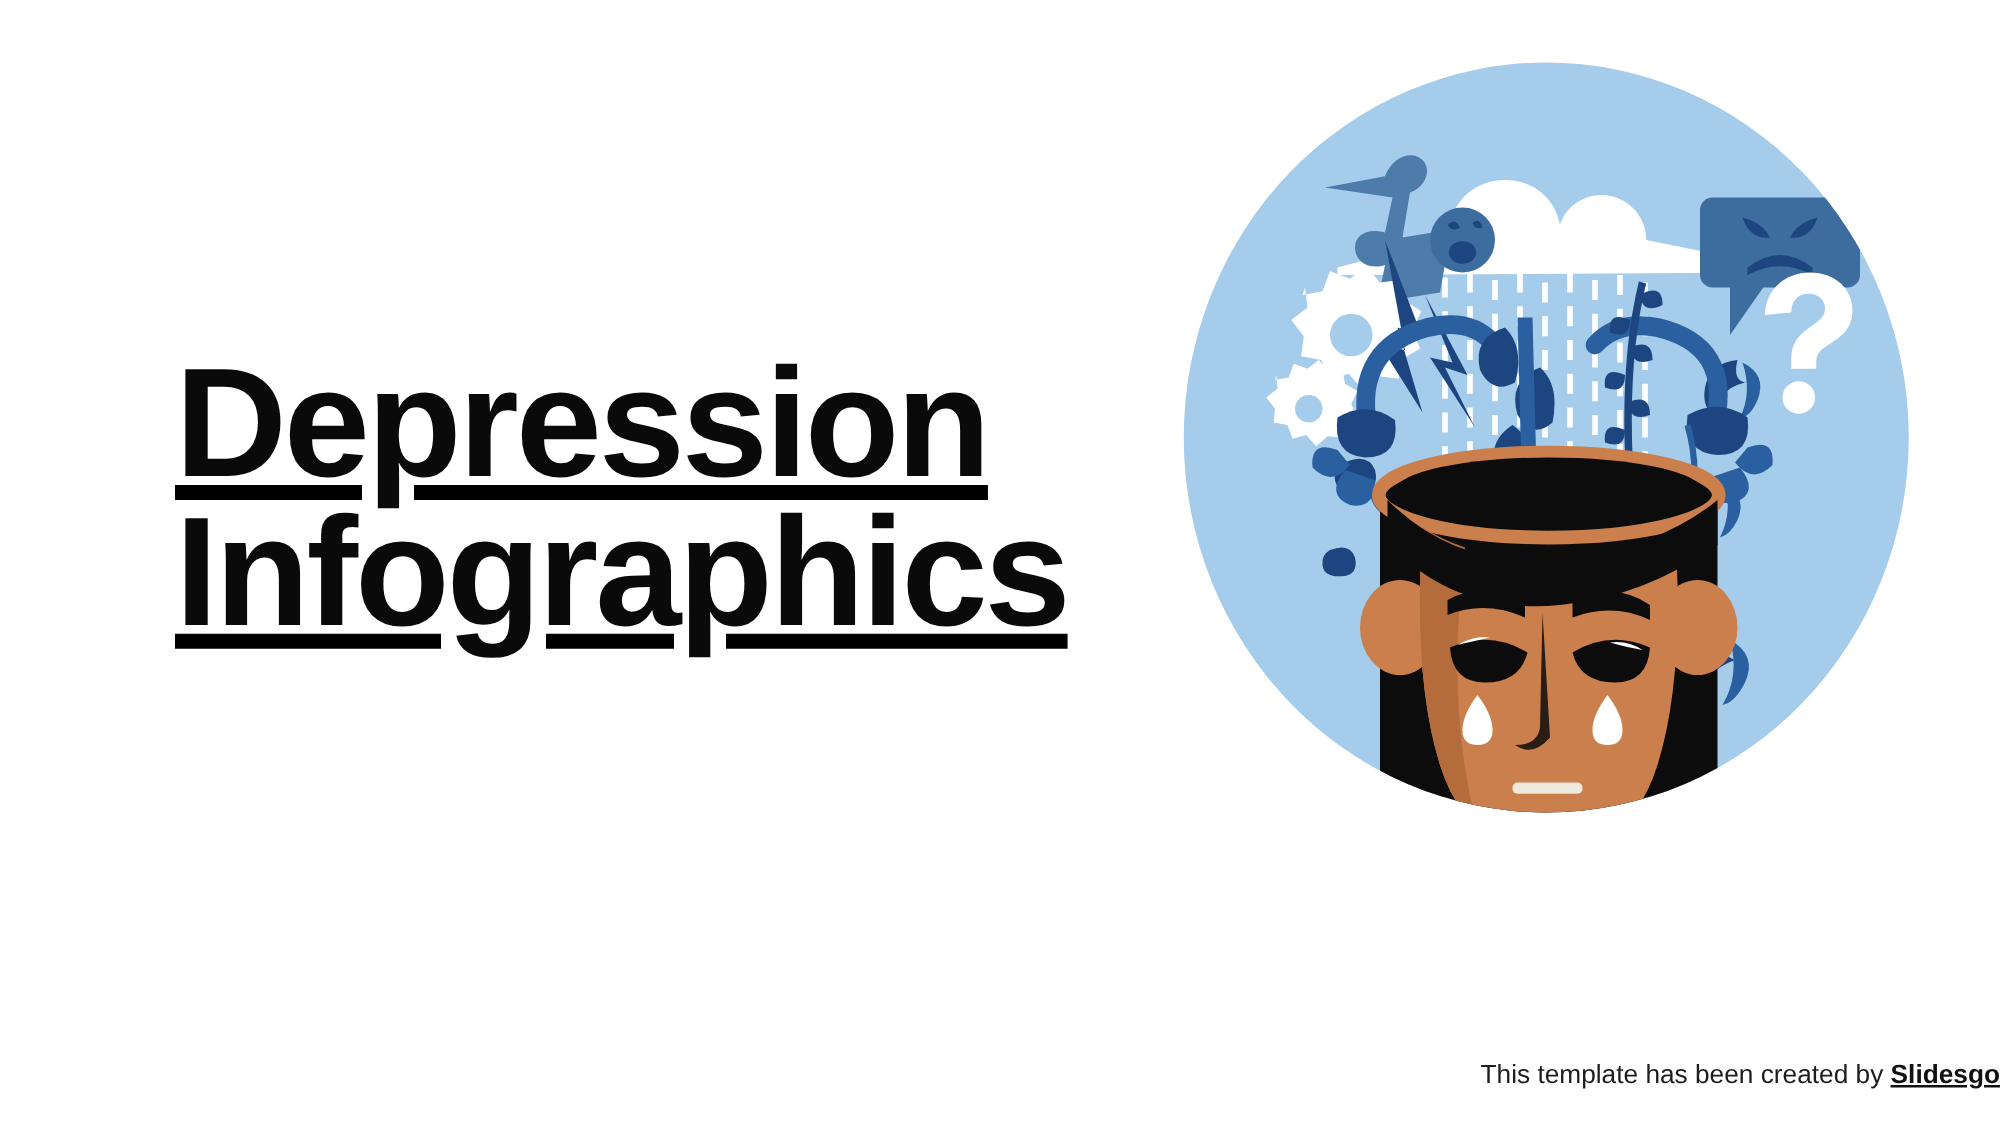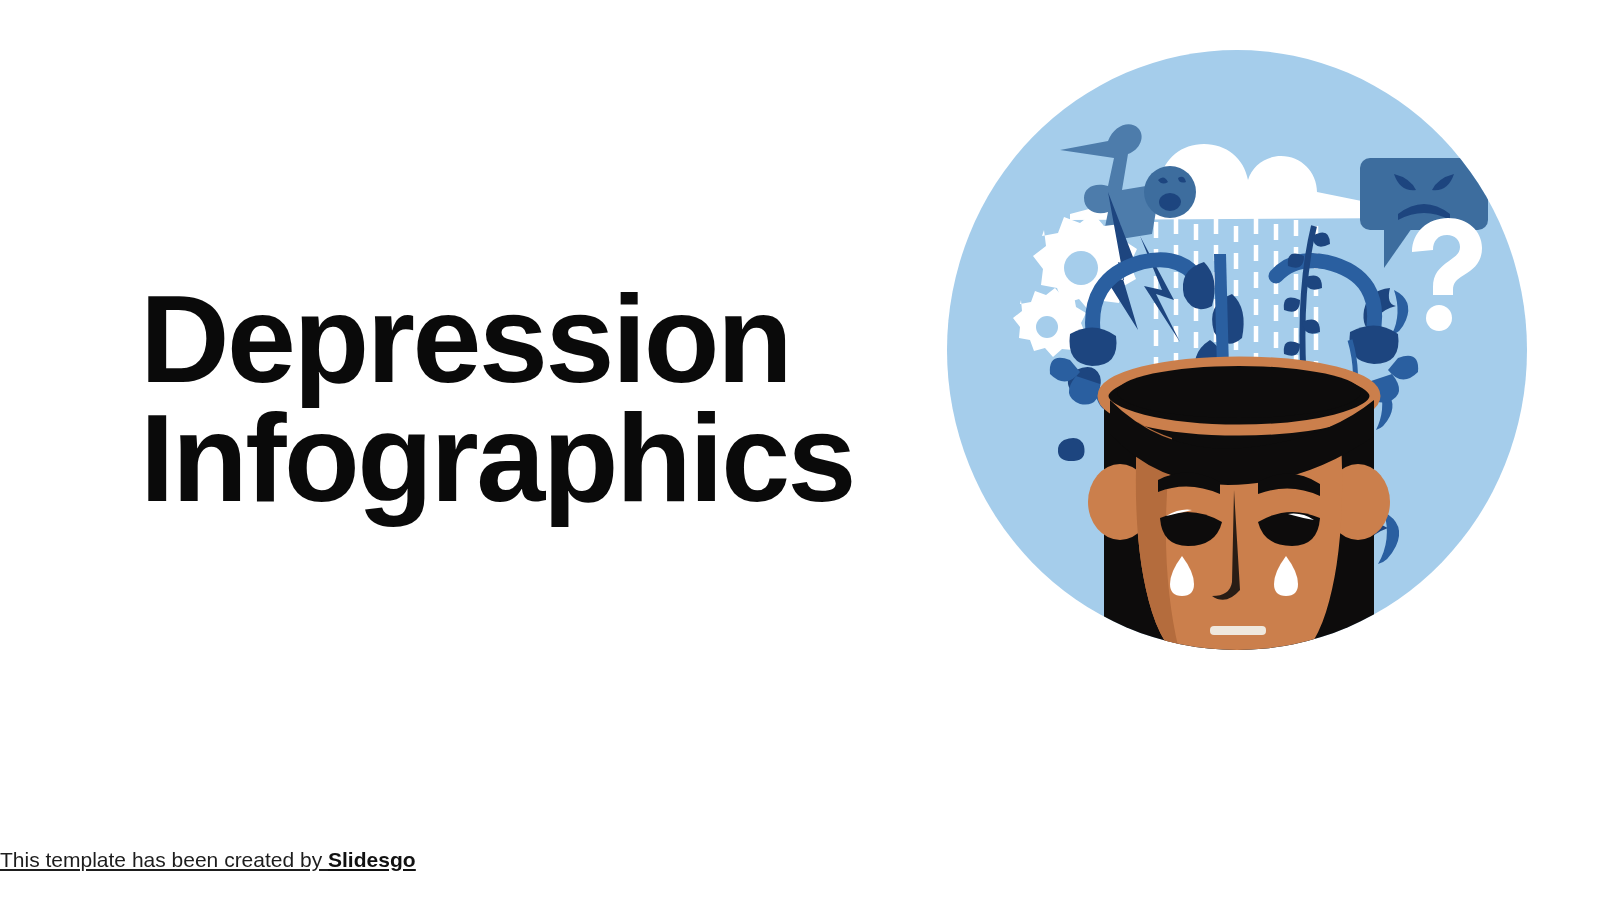--- a/index.html
+++ b/index.html
@@ -20,20 +20,21 @@
     background: #ffffff;
     overflow: hidden;
   }
 
   
   #text-block {
     position: absolute;
     left: 140px;
     top: 280px;
     width: 760px;
+    text-decoration: underline;
   }
   #slide-title {
     font-family: "Liberation Sans", sans-serif;
     font-weight: 700;
     font-size: 124px;
     line-height: 0.96;
     letter-spacing: -2.5px;
     color: #0a0a0a;
     margin: 0;
     white-space: pre-line;
@@ -46,25 +47,24 @@
     margin: 34px 0 0 2px;
     letter-spacing: -0.2px;
   }
 
   
   #footer {
     position: absolute;
     left: 0;
     right: 0;
     bottom: 28px;
-    text-align: left;
+    text-align: right;
     font-size: 21px;
     color: #1d1d1d;
     font-family: "Liberation Sans", sans-serif;
-    text-decoration: underline;
   }
   #footer .brand {
     font-weight: 700;
     text-decoration: underline;
     color: #111111;
   }
 
   
   #illustration {
     position: absolute;

